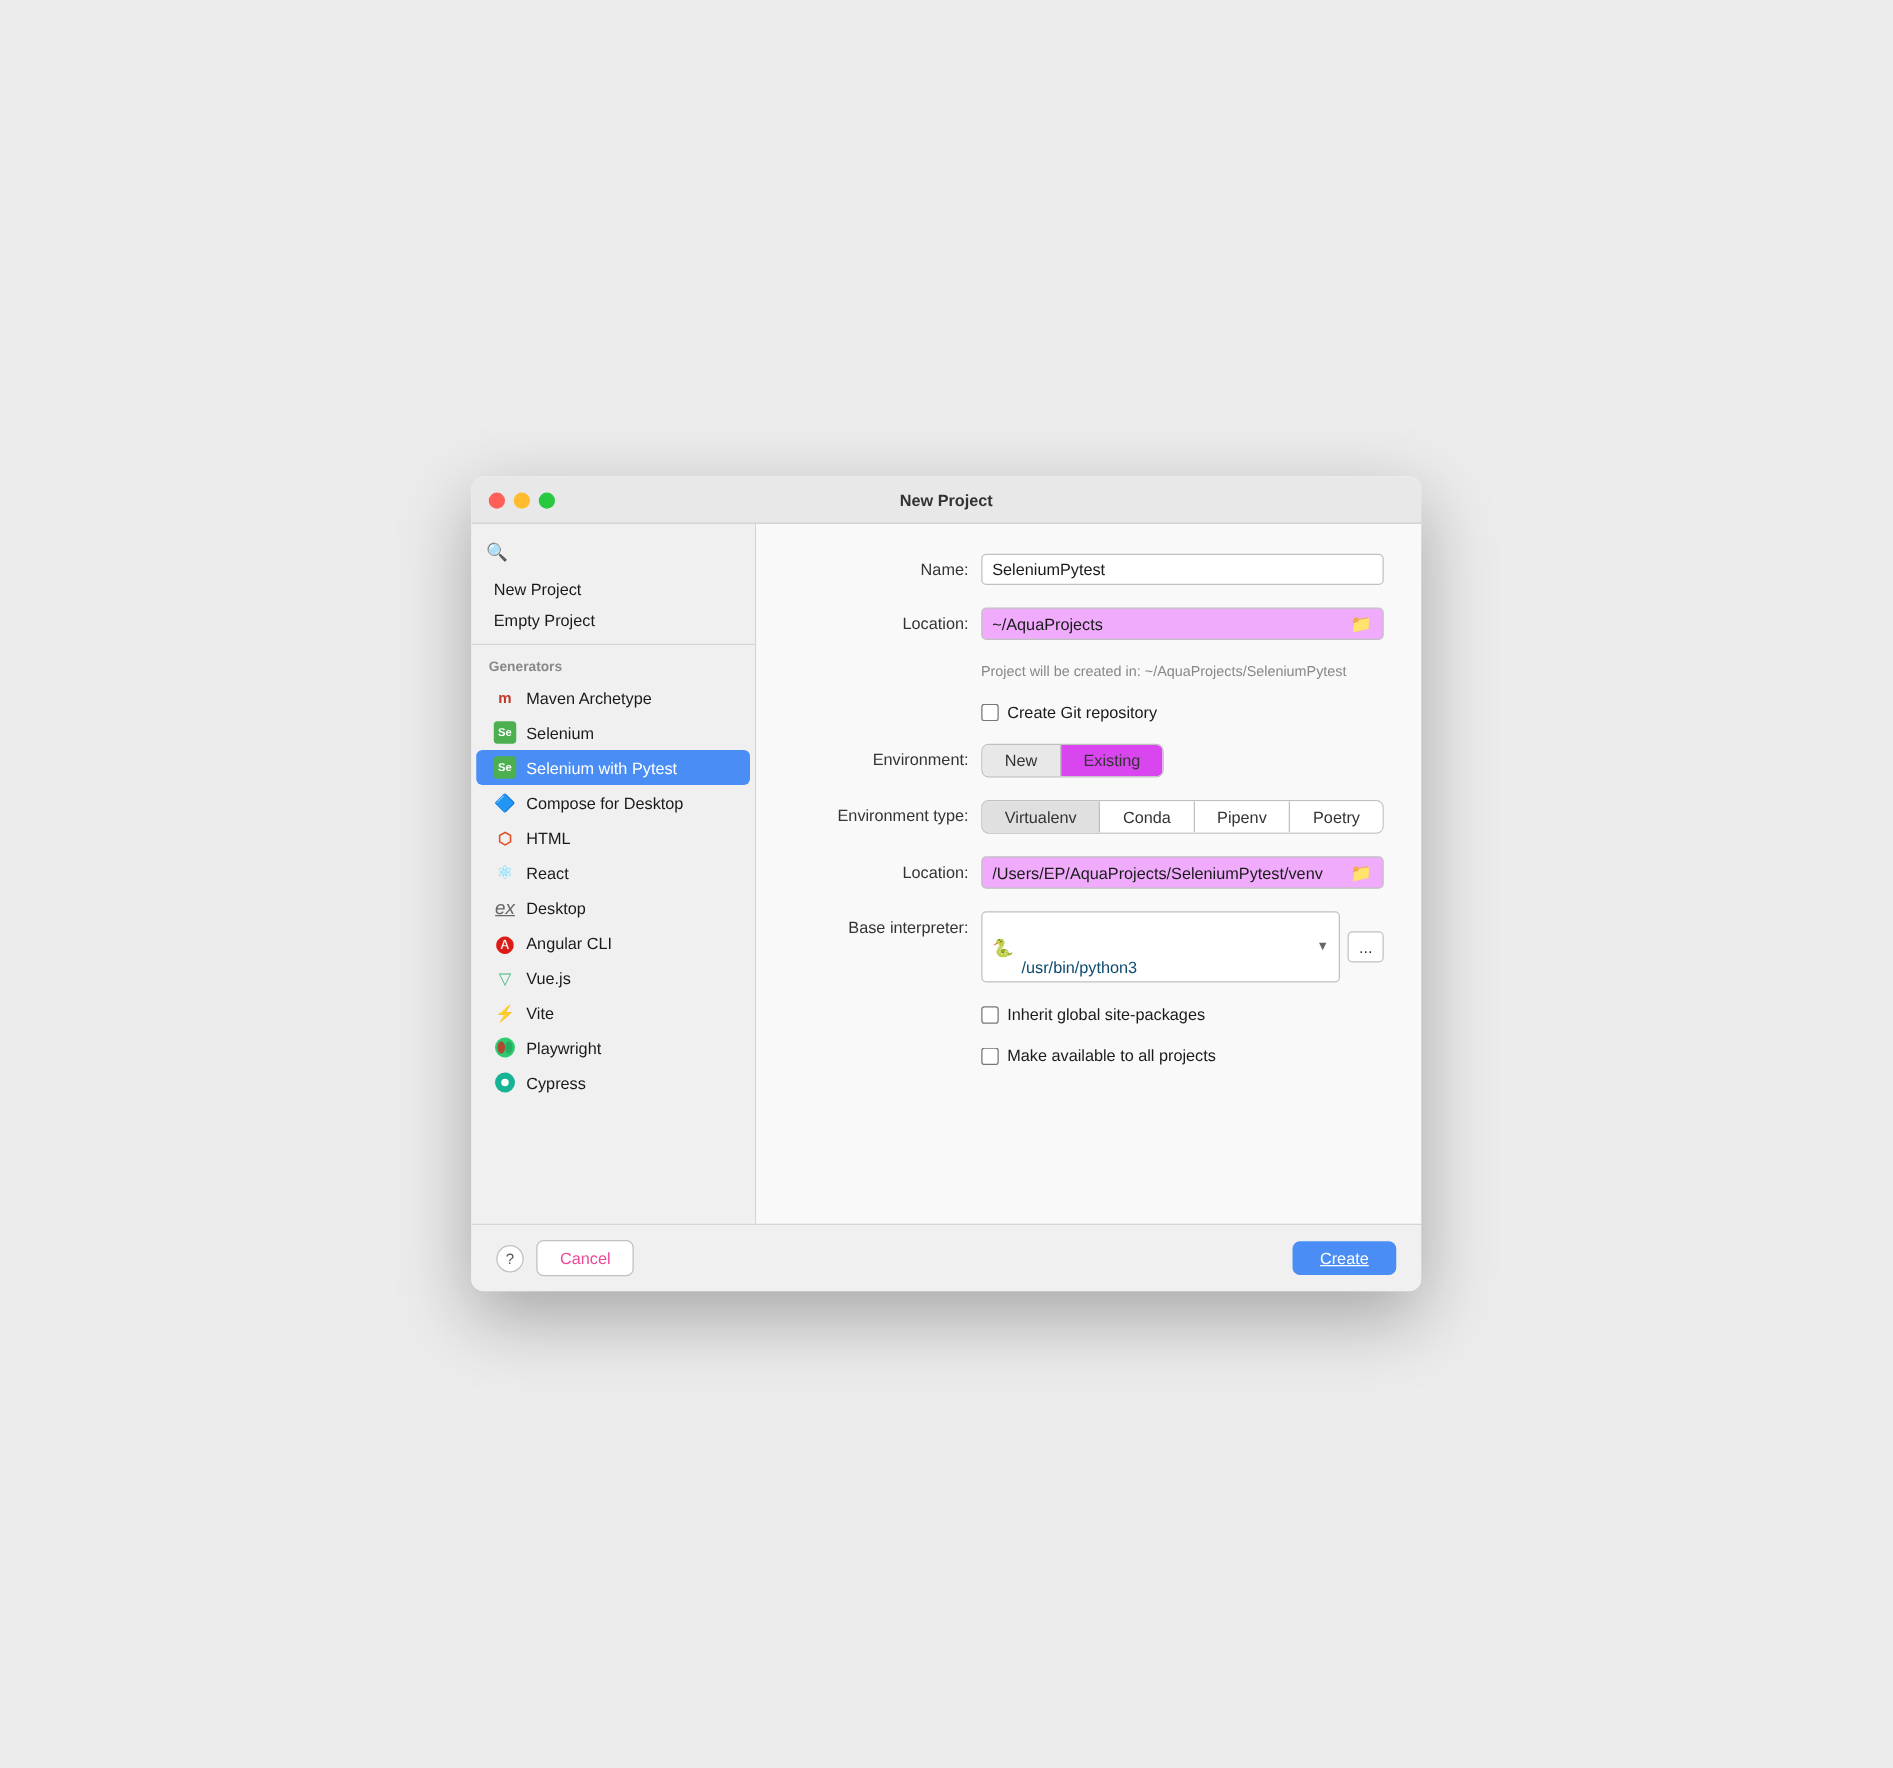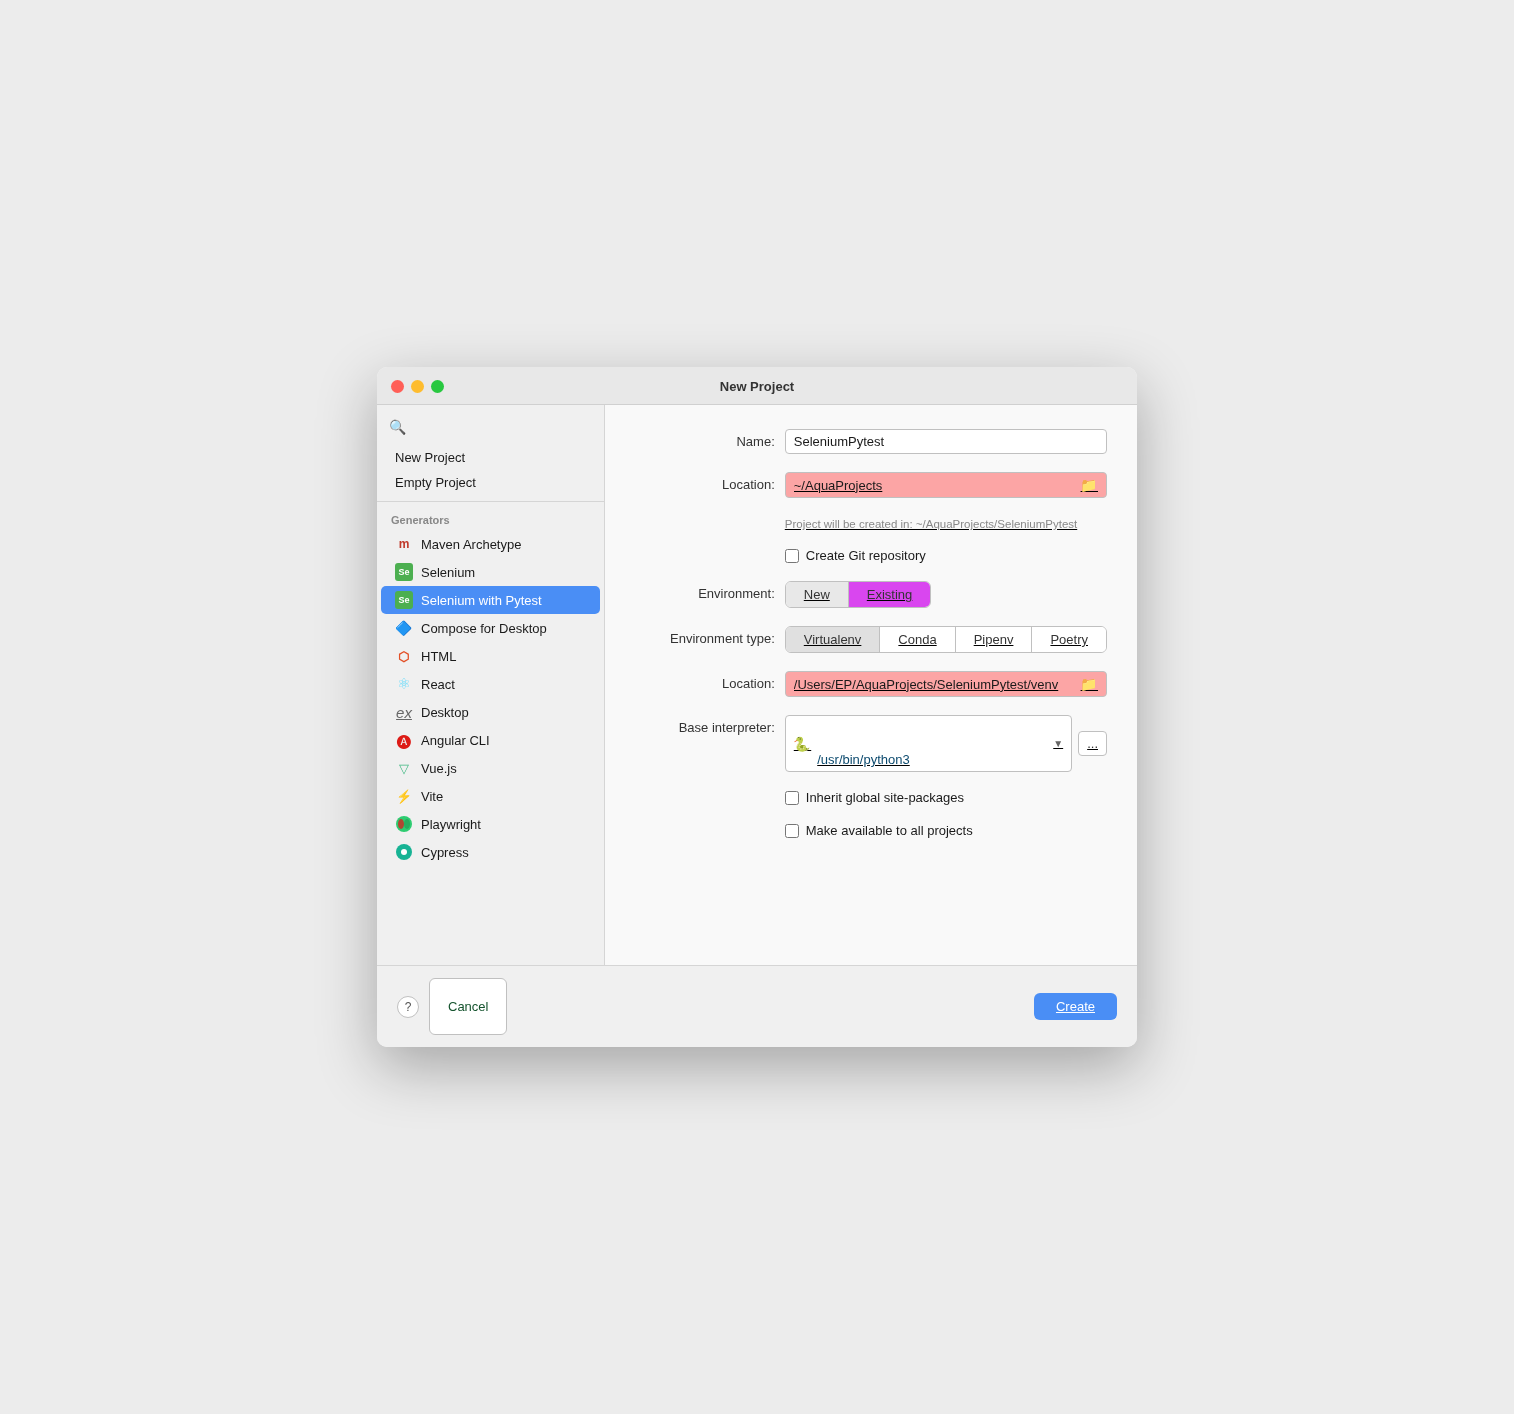--- a/index.html
+++ b/index.html
@@ -130,38 +130,37 @@
     .form-label {
       width: 140px;
       text-align: right;
       padding-top: 5px;
       color: #333;
       font-size: 13px;
       flex-shrink: 0;
     }
     .form-control {
       flex: 1;
-      text-decoration: underline;
     }
     .text-input {
       width: 100%;
       padding: 4px 8px;
       border: 1px solid #c0c0c0;
       border-radius: 4px;
       font-size: 13px;
       background: white;
       color: #1a1a1a;
       outline: none;
     }
     .location-input-wrap {
       display: flex;
       align-items: center;
       border: 1px solid #c0c0c0;
       border-radius: 4px;
-      background: #fca5a5;
+      background: #f0abfc;
       overflow: hidden;
     }
     .location-input {
       flex: 1;
       padding: 4px 8px;
       border: none;
       font-size: 13px;
       background: transparent;
       outline: none;
       color: #1a1a1a;
@@ -298,27 +297,27 @@
       border: 1px solid #c0c0c0;
       background: white;
       display: flex;
       align-items: center;
       justify-content: center;
       font-size: 12px;
       cursor: pointer;
       color: #555;
     }
     .cancel-btn {
-      padding: 20px 18px;
+      padding: 6px 18px;
       border: 1px solid #c0c0c0;
       border-radius: 6px;
       background: white;
       font-size: 13px;
       cursor: pointer;
-      color: #14532d;
+      color: #ec4899;
     }
     .create-btn {
       padding: 6px 22px;
       border: none;
       border-radius: 6px;
       background: #4a8ef5;
       font-size: 13px;
       cursor: pointer;
       color: white;
       font-weight: 500;

